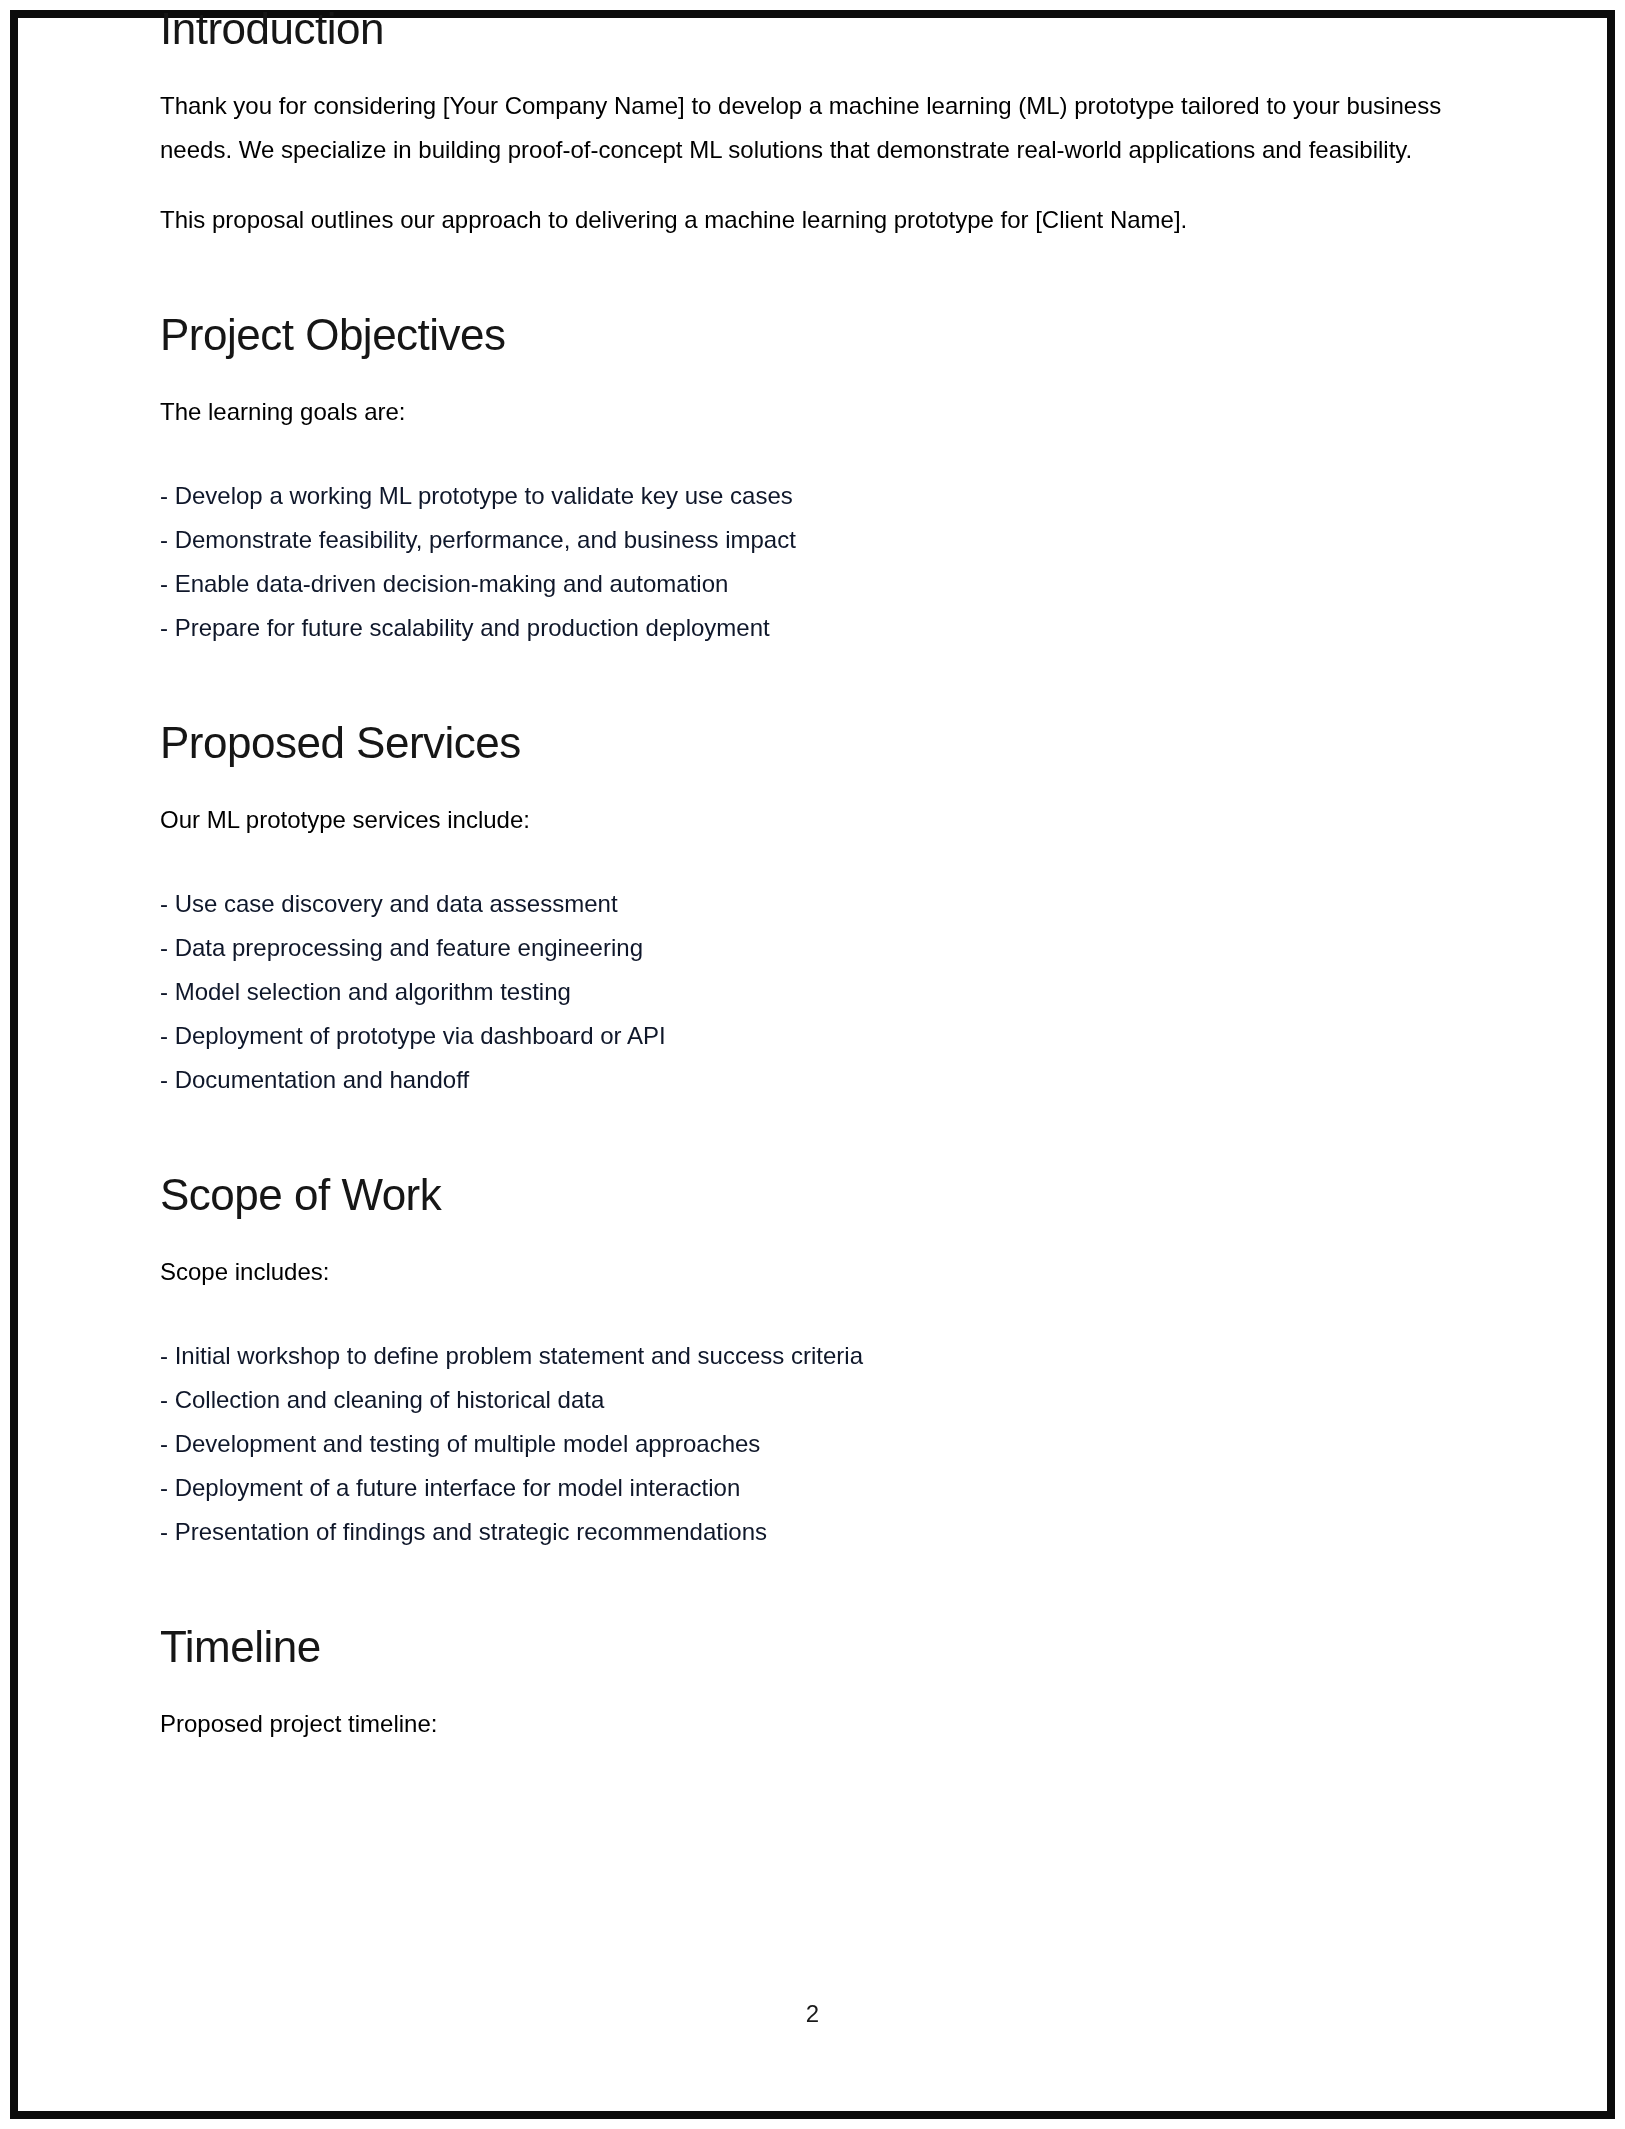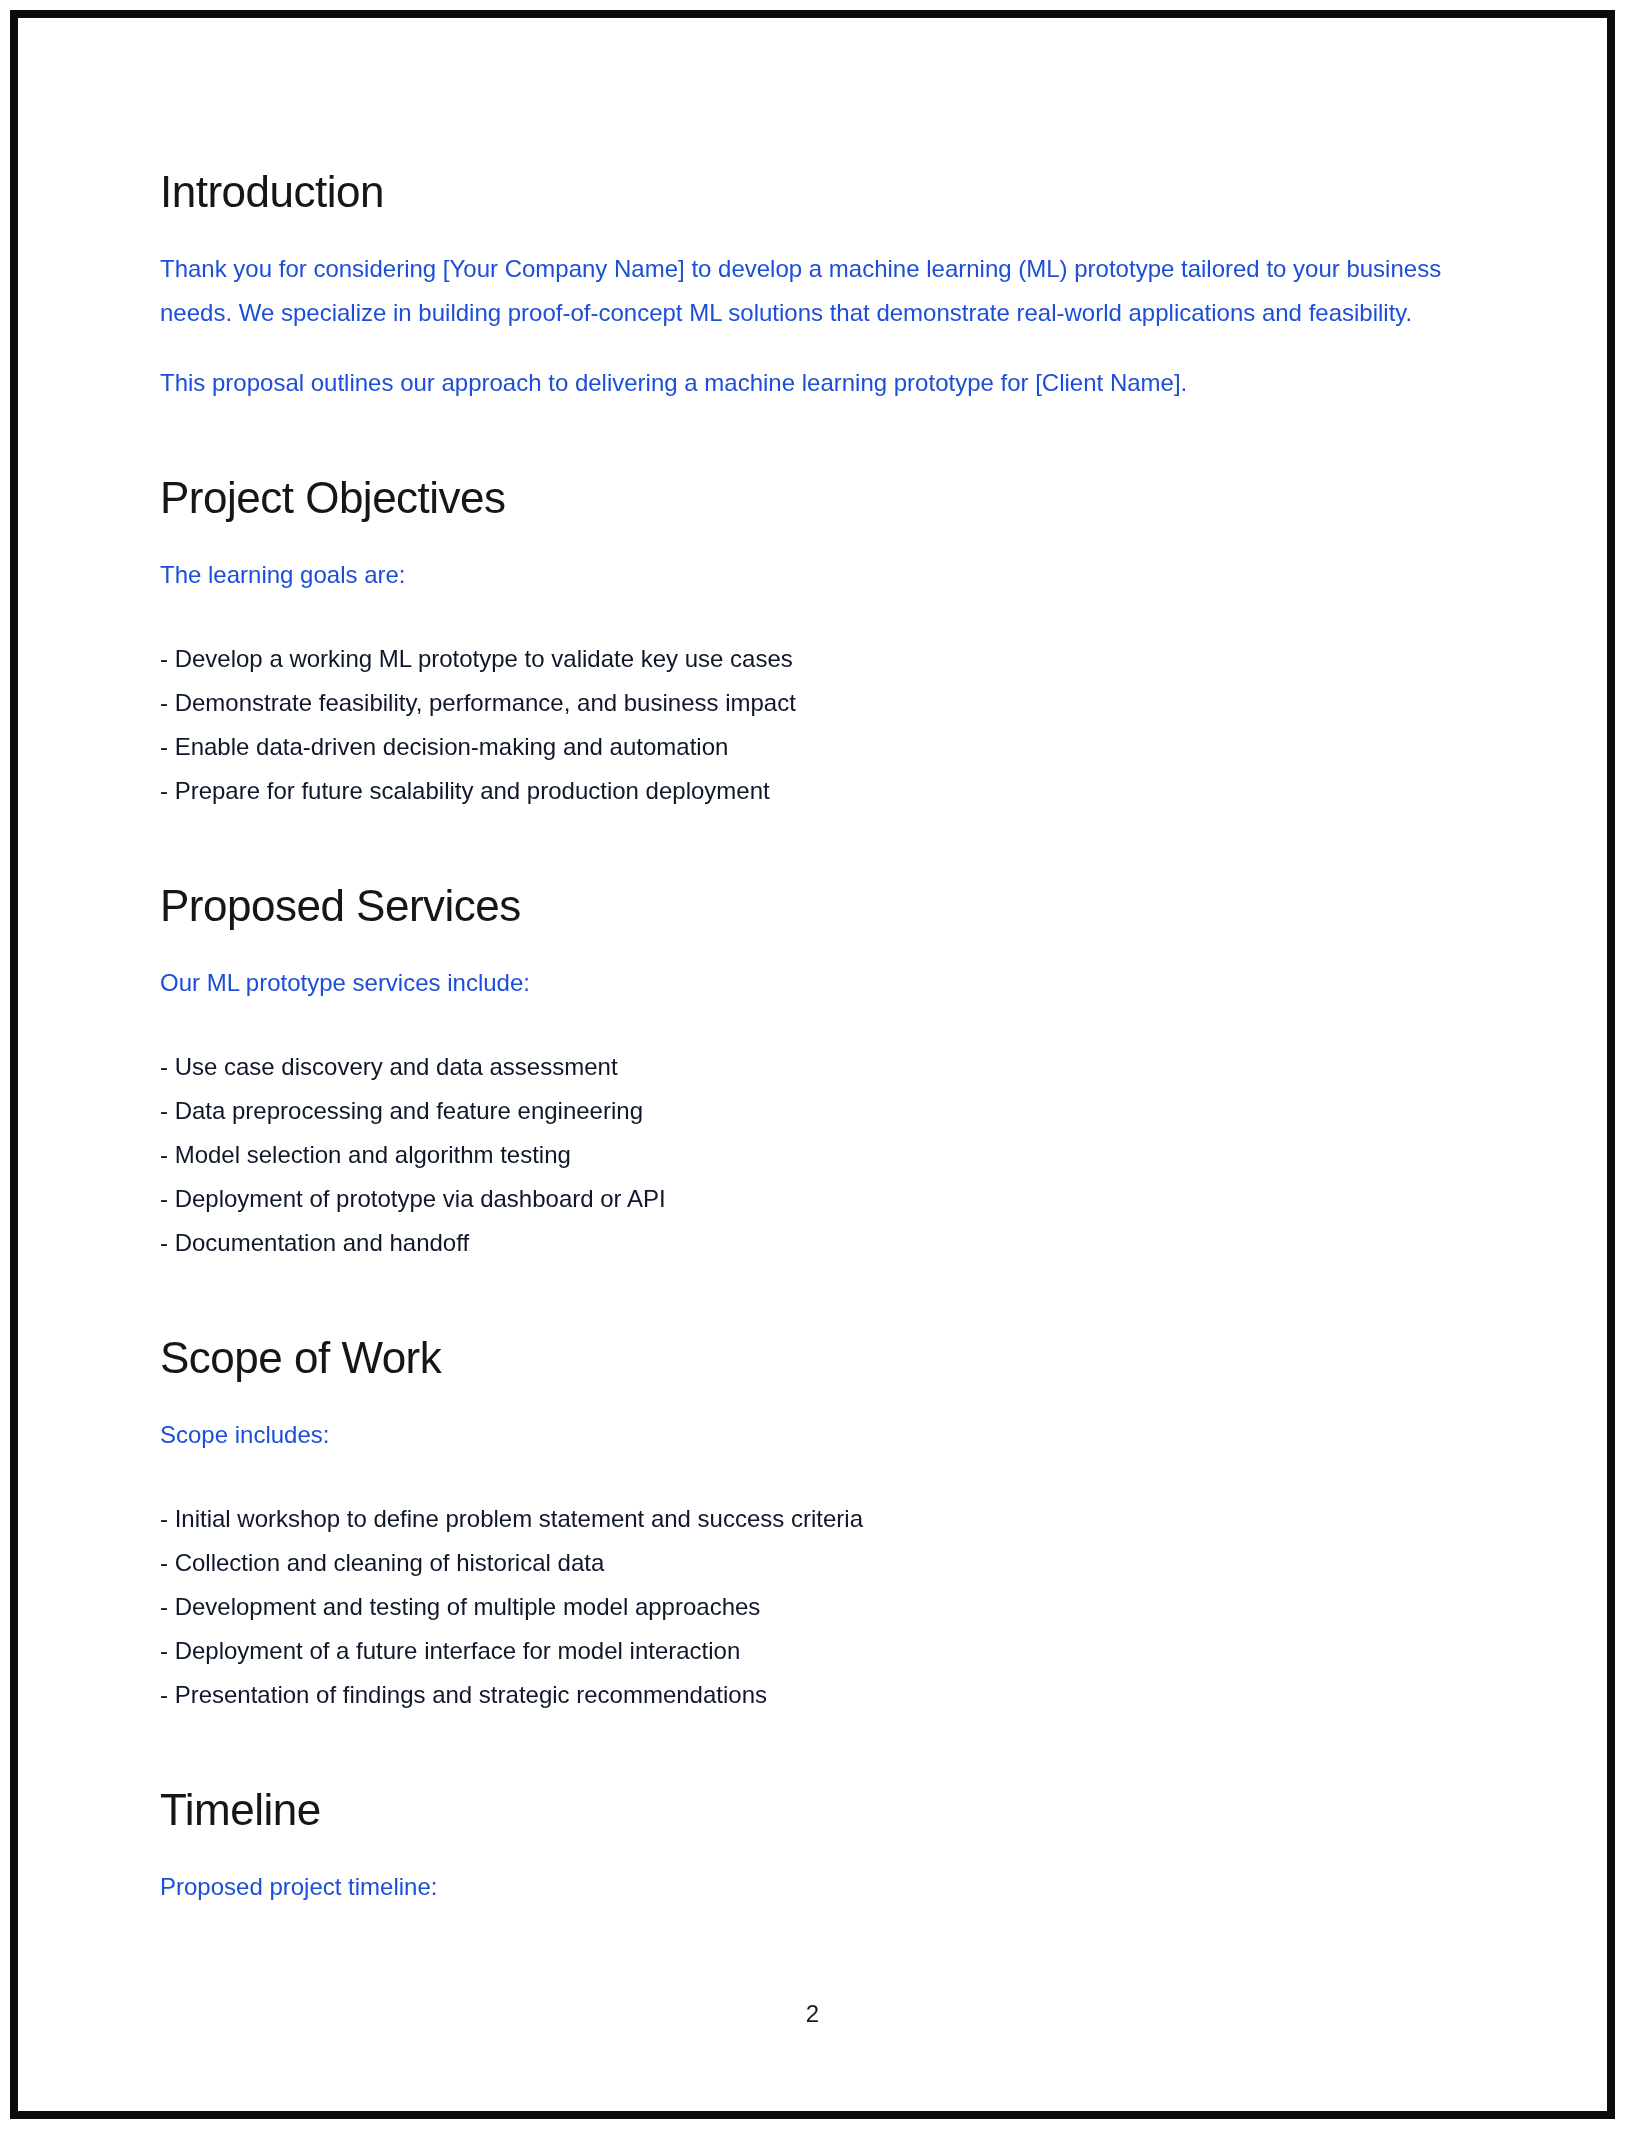--- a/index.html
+++ b/index.html
@@ -21,40 +21,39 @@
     position: absolute;
     inset: 10px;
     border: 8px solid #0c0c0c;
     pointer-events: none;
   }
   .content {
     position: absolute;
     top: 0;
     left: 160px;
     width: 1305px;
-    padding-top: 163px;
     box-sizing: border-box;
   }
   h1.section-heading {
     font-size: 44px;
     font-weight: 400;
     line-height: 58px;
     letter-spacing: -0.5px;
     margin: 64px 0 0 0;
     color: #161616;
   }
   h1.section-heading:first-child {
     margin-top: 0;
   }
   p.paragraph {
     font-size: 24px;
     font-weight: 400;
     line-height: 44px;
     margin: 26px 0 0 0;
-    color: #1d4ed8;
+    color: #000000;
   }
   .list-block {
     margin: 40px 0 0 0;
   }
   .list-item {
     font-size: 24px;
     font-weight: 400;
     line-height: 44px;
     color: #0f172a;
   }

